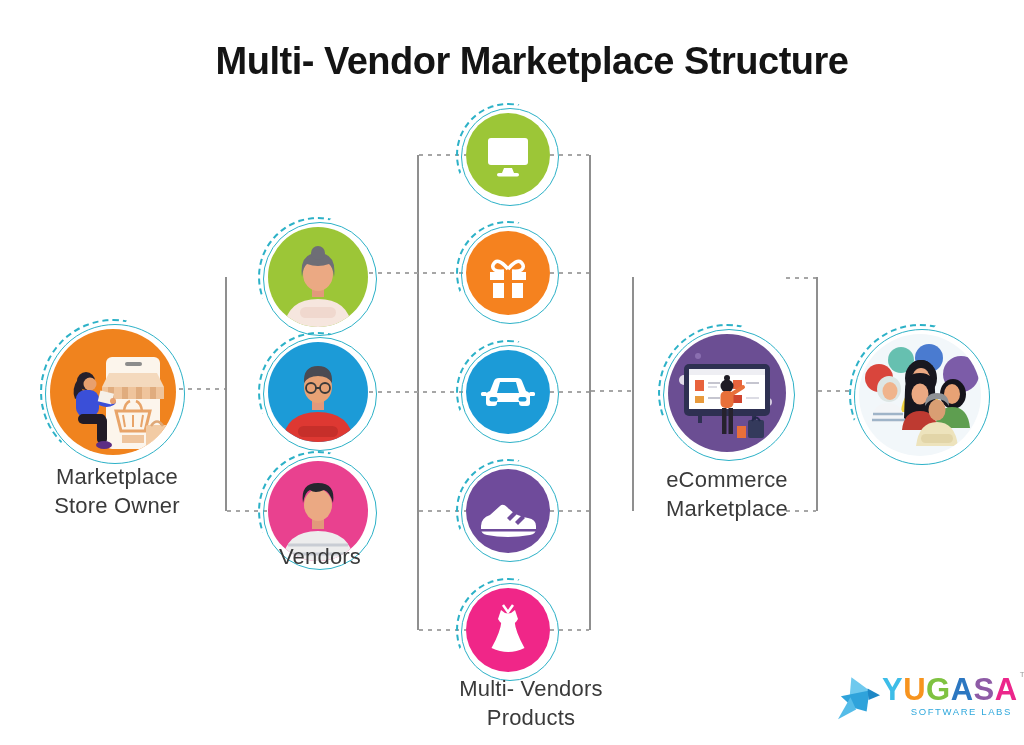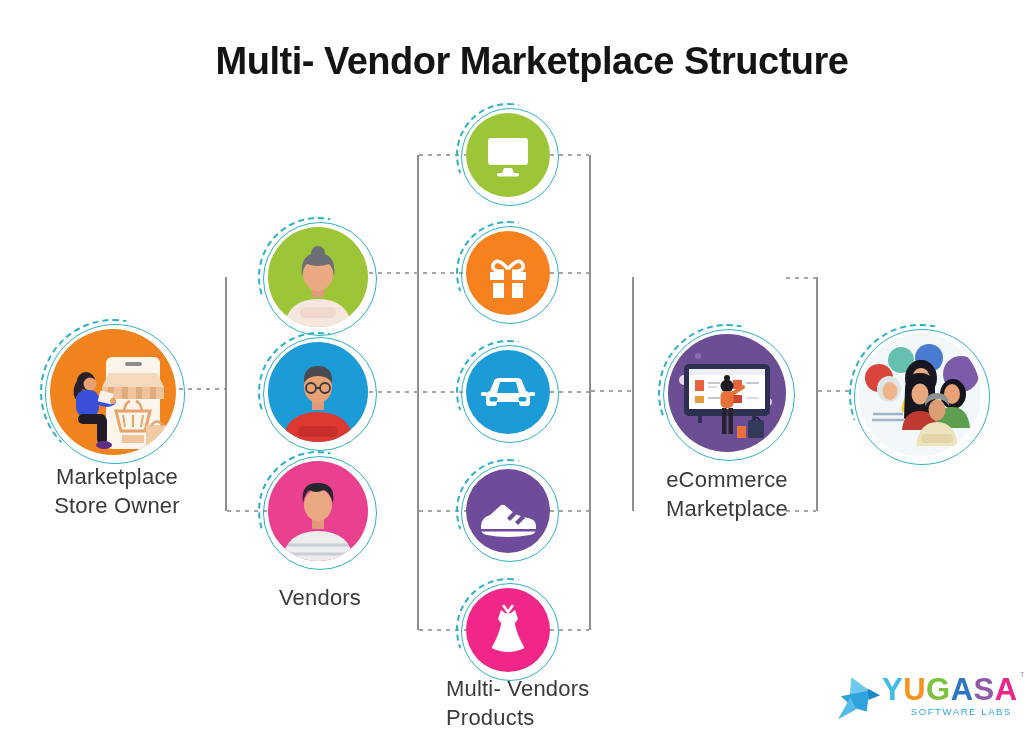--- a/index.html
+++ b/index.html
@@ -38,21 +38,21 @@
     clip-path:polygon(0% 0%, 62% 0%, 0% 72%);
   }
   .dasharc.long { clip-path:polygon(0% 0%, 60% 0%, 0% 112%); }
   .node svg { position:absolute; inset:0; display:block; }
 
   
   .nlabel {
     position:absolute; font-size:22px; line-height:1.32; color:#3a3a3a;
     letter-spacing:0.2px; white-space:pre-line; text-align:center;
   }
-  .nlabel.left { text-align:left; }
+  .nlabel.left { text-align:center; }
 
   
   .logo { position:absolute; left:838px; top:670px; width:180px; height:62px; }
   .logo-bird { position:absolute; left:0; top:6px; }
   .logo-word {
     position:absolute; left:44px; top:2px; font-size:31px; font-weight:700;
     letter-spacing:0.5px; white-space:nowrap;
   }
   .logo-word .tm {
     font-size:8px; font-weight:400; color:#9a9a9a;
@@ -166,21 +166,21 @@
     <div class="fillc" style="background-color: rgb(233, 65, 143);">
       <svg viewBox="0 0 100 100">
         <path d="M14,100 q4,-30 36,-30 q32,0 36,30 z" fill="#ededed"></path>
         <path d="M20,84 h60 M16,93 h68" stroke="#c9cdd4" stroke-width="3"></path>
         <rect x="44" y="55" width="12" height="13" fill="#e2997b"></rect>
         <ellipse cx="50" cy="44" rx="14" ry="16" fill="#eba983"></ellipse>
         <path d="M35,42 q-3,-20 15,-20 q18,0 15,20 q-3,-11 -9,-13 q-9,4 -14,0 q-5,2 -7,13 z" fill="#26262e"></path>
       </svg>
     </div>
   </div>
-  <div class="nlabel" style="left:250px; top:583px; width:140px;">Vendors</div>
+  <div class="nlabel" style="left:250px; top:542px; width:140px;">Vendors</div>
 
   <div class="node" style="left:466px; top:113px; width:84px; height:84px;">
     <div class="dasharc"></div>
     <div class="ring"></div>
     <div class="fillc" style="background-color: rgb(156, 198, 55);">
       <svg viewBox="0 0 84 84">
         <rect x="22" y="25" width="40" height="27" rx="3" fill="#fff"></rect>
         <path d="M38,55 h8 l2,5 h-12 z" fill="#fff"></path>
         <rect x="31" y="60" width="22" height="3.5" rx="1.75" fill="#fff"></rect>
       </svg>

